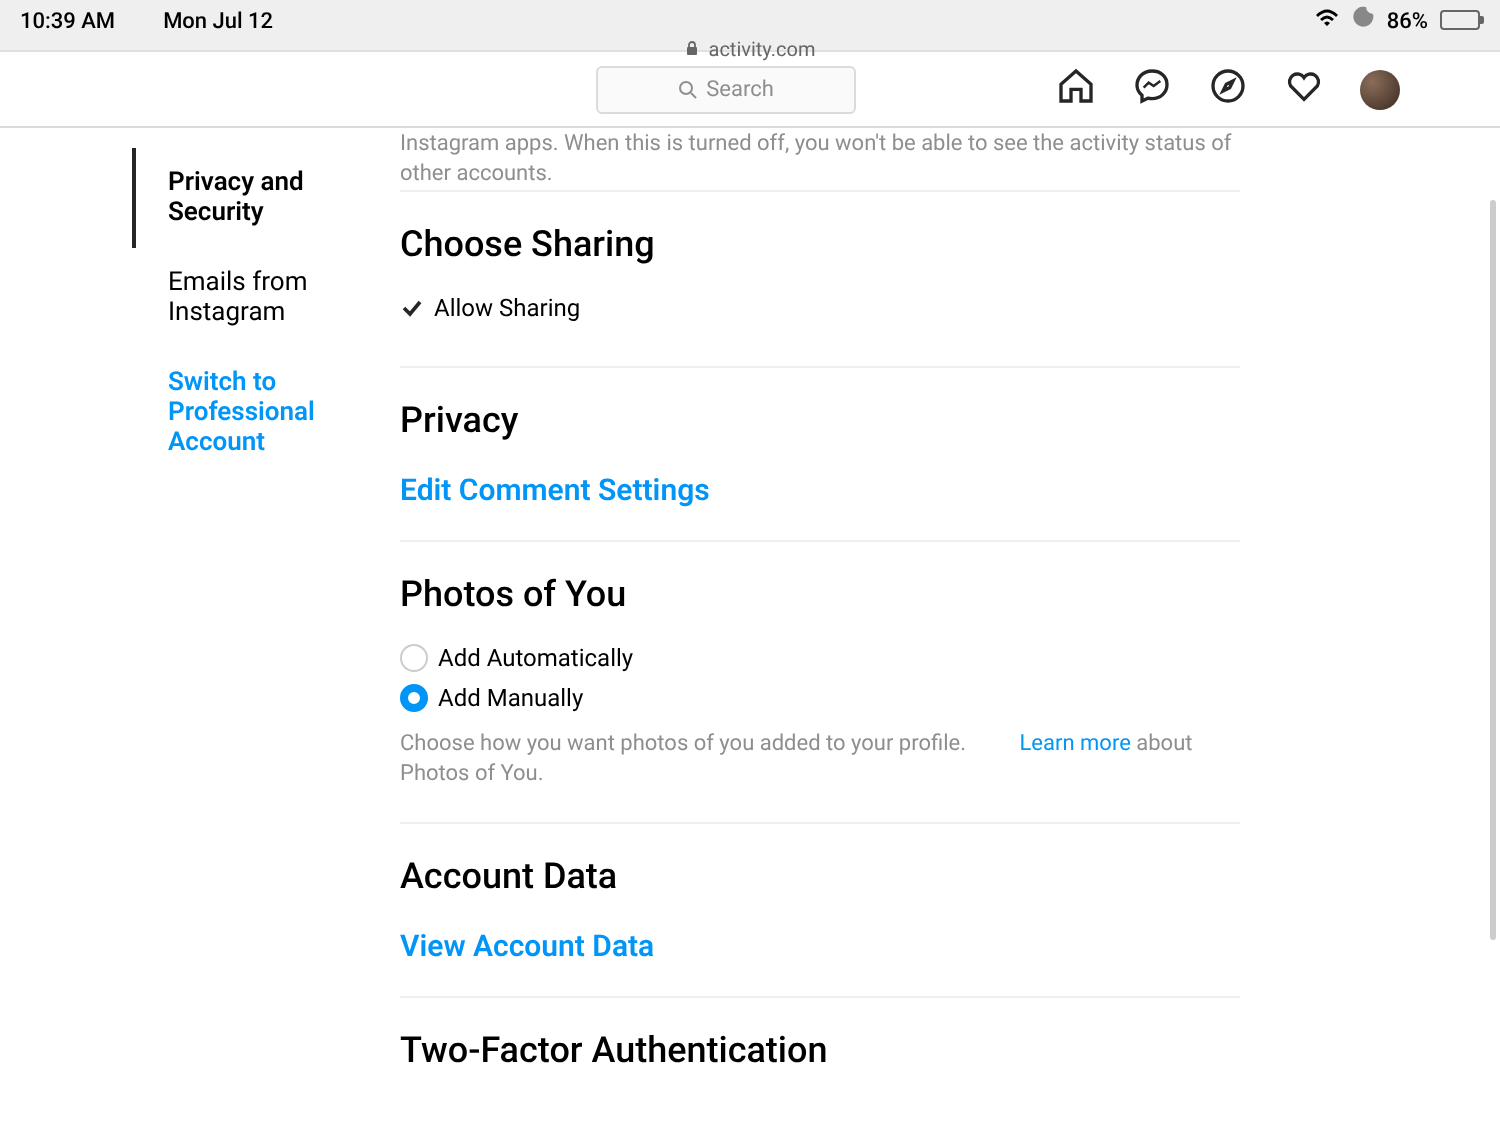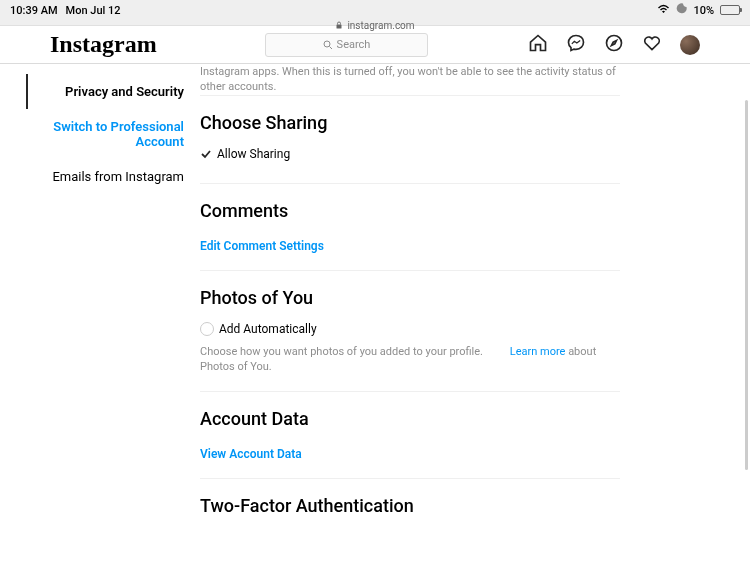--- a/index.html
+++ b/index.html
@@ -1,56 +1,56 @@
 <!DOCTYPE html>
 <html><head>
 <meta charset="utf-8">
 <style>
   * { margin: 0; padding: 0; box-sizing: border-box; font-family: -apple-system, BlinkMacSystemFont, "Segoe UI", Roboto, Helvetica, Arial, sans-serif; }
   body { width: 750px; height: 563px; background: #f0f0f0; overflow: hidden; }
 
   
   .status-bar { height: 20px; background: #efefef; display: flex; align-items: center; padding: 0 10px; font-size: 11px; font-weight: 500; justify-content: space-between; }
-  .status-left { display: flex; gap: 8px; }
+  .status-left { display: flex; gap: 24px; }
   .status-right { display: flex; align-items: center; gap: 6px; }
   .battery-box { display: inline-block; width: 20px; height: 10px; border: 1px solid #666; border-radius: 2px; position: relative; }
   .battery-box::after { content: ""; position: absolute; right: -3px; top: 2px; width: 2px; height: 4px; background: #666; border-radius: 0 1px 1px 0; }
   .battery-fill { background: #34c759; height: 100%; width: 40%; }
 
   
   .browser-chrome { height: 6px; background: #efefef; border-bottom: 1px solid #e0e0e0; display: flex; justify-content: center; align-items: flex-start; font-size: 10px; color: #666; }
   .url { display: flex; align-items: center; gap: 4px; }
 
   
   .topnav { height: 38px; background: #fff; border-bottom: 1px solid #dbdbdb; display: flex; align-items: center; padding: 0 50px; }
   .logo { font-family: "Brush Script MT", cursive; font-size: 24px; font-weight: 600; }
   .spacer { flex: 1; }
-  .search { width: 163px; height: 24px; background: #fafafa; border: 1px solid #dbdbdb; border-radius: 3px; display: flex; align-items: center; justify-content: center; font-size: 11px; color: #8e8e8e; gap: 4px; margin-right: 100px; }
+  .search { width: 130px; height: 24px; background: #fafafa; border: 1px solid #dbdbdb; border-radius: 3px; display: flex; align-items: center; justify-content: center; font-size: 11px; color: #8e8e8e; gap: 4px; margin-right: 100px; }
   .nav-icons { display: flex; gap: 18px; align-items: center; }
   .nav-icons svg { width: 20px; height: 20px; }
   .avatar { width: 20px; height: 20px; border-radius: 50%; background: radial-gradient(circle at 30% 30%, #8a6d5a, #3a2a20); }
 
   
   .page { display: flex; height: calc(563px - 20px - 6px - 38px); background: #fff; }
-  .sidebar { width: 200px; padding-top: 10px; padding-left: 24px; text-align: right; }
+  .sidebar { width: 200px; padding-top: 10px; padding-left: 64px; }
   .side-item { padding: 10px 16px; font-size: 13px; cursor: pointer; border-left: 2px solid transparent; margin-left: 2px;}
   .side-item.active { border-left: 2px solid #262626; font-weight: 600; }
   .side-item.link { color: #0095f6; font-weight: 600; }
 
   .content { flex: 1; padding: 0 40px 0 0; overflow-y: auto; max-width: 460px; margin-left: 0; }
   .section { border-bottom: 1px solid #efefef; padding: 16px 0; }
   .section:last-child { border-bottom: none; }
   .section h2 { font-size: 18px; font-weight: 500; margin-bottom: 14px; }
   .truncated-desc { font-size: 11px; color: #8e8e8e; line-height: 1.4; padding-bottom: 0; border-bottom: 1px solid #efefef;}
   .checkbox-row, .radio-row { display: flex; align-items: center; gap: 5px; font-size: 12px; margin-bottom: 6px; }
   .check { width: 12px; height: 12px; display: flex; align-items: center; justify-content: center; }
   .radio { width: 14px; height: 14px; border: 1px solid #ccc; border-radius: 50%; display: flex; align-items: center; justify-content: center; }
   .radio.selected { border: 4px solid #0095f6; }
   .desc { font-size: 11px; color: #8e8e8e; margin-top: 8px; line-height: 1.4; }
-  .link-text { color: #0095f6; font-size: 12px; font-weight: 600; cursor: pointer; }
+  .link-text { color: #0095f6; font-size: 15px; font-weight: 600; cursor: pointer; }
   .inline-link { color: #0095f6; cursor: pointer; margin-left: 24px; }
 
   .scroll-indicator { position: absolute; right: 2px; top: 100px; width: 3px; height: 370px; background: #ccc; border-radius: 2px; }
 </style>
 </head>
 <body>
 
 <div class="status-bar">
   <div class="status-left">
     <span>10:39 AM</span>
@@ -60,39 +60,38 @@
     <span>
       <svg width="13" height="10" viewBox="0 0 13 10">
           <path d="M6.5 9 L8 7.5 Q6.5 6 5 7.5 Z M3 5.5 Q6.5 2 10 5.5 L9 6.5 Q6.5 4 4 6.5 Z M1 3.5 Q6.5 -2 12 3.5 L11 4.5 Q6.5 0 2 4.5 Z" fill="#000"></path>
         </svg>
     </span>
     <span>
       <svg width="11" height="11" viewBox="0 0 11 11">
           <path d="M7 0.5 A5 5 0 1 0 10.5 4 A4 4 0 0 1 7 0.5 Z" fill="#888"></path>
         </svg>
     </span>
-    <span>10%</span>
+    <span>86%</span>
     <span class="battery-box"><span class="battery-fill"></span></span>
   </div>
 </div>
 
 <div class="browser-chrome">
   <span class="url">
     <span>
       <svg width="8" height="8" viewBox="0 0 8 8">
           <rect x="1.5" y="3.5" width="5" height="4" rx="0.5" fill="#666"></rect>
           <path d="M2.5 3.5 V2.5 a1.5 1.5 0 0 1 3 0 V3.5" stroke="#666" stroke-width="0.9" fill="none"></path>
         </svg>
     </span>
-    <span>instagram.com</span>
+    <span>activity.com</span>
   </span>
 </div>
 
 <div class="topnav">
-  <div class="logo">Instagram</div>
   <div class="spacer"></div>
   <div class="search">
     <svg width="10" height="10" viewBox="0 0 10 10">
         <circle cx="4" cy="4" r="3" stroke="#8e8e8e" stroke-width="1" fill="none"></circle>
         <line x1="6.5" y1="6.5" x2="9" y2="9" stroke="#8e8e8e" stroke-width="1"></line>
       </svg>
     <span>Search</span>
   </div>
   <div class="nav-icons">
     <span><svg viewBox="0 0 24 24" fill="none" stroke="#262626" stroke-width="2">
@@ -109,49 +108,53 @@
     <span><svg viewBox="0 0 24 24" fill="none" stroke="#262626" stroke-width="2">
           <path d="M12 20 L4 12 A4.5 4.5 0 0 1 12 7 A4.5 4.5 0 0 1 20 12 Z"></path>
         </svg></span>
     <span class="avatar"></span>
   </div>
 </div>
 
 <div class="page">
   <div class="sidebar">
     <div class="side-item active"><span>Privacy and Security</span></div>
+    <div class="side-item"><span>Emails from Instagram</span></div>
     <div class="side-item link"><span>Switch to Professional Account</span></div>
-    <div class="side-item"><span>Emails from Instagram</span></div>
   </div>
 
   <div class="content">
     <div class="truncated-desc">Instagram apps. When this is turned off, you won't be able to see the activity status of other accounts.</div>
 
     <div class="section">
       <h2>Choose Sharing</h2>
       <div class="checkbox-row">
         <span class="check">
             <svg width="12" height="12" viewBox="0 0 12 12">
               <path d="M2 6 L5 9 L10 3" stroke="#262626" stroke-width="1.8" fill="none"></path>
             </svg>
           </span>
         <span>Allow Sharing</span>
       </div>
     </div>
 
     <div class="section">
-      <h2>Comments</h2>
+      <h2>Privacy</h2>
       <span class="link-text">Edit Comment Settings</span>
     </div>
 
     <div class="section">
       <h2>Photos of You</h2>
       <div class="radio-row">
         <span class="radio"></span>
         <span>Add Automatically</span>
+      </div>
+      <div class="radio-row">
+        <span class="radio selected"></span>
+        <span>Add Manually</span>
       </div>
       <div class="desc">
         <span>Choose how you want photos of you added to your profile. </span><span class="inline-link">Learn more</span><span> about Photos of You.</span>
       </div>
     </div>
 
     <div class="section">
       <h2>Account Data</h2>
       <span class="link-text">View Account Data</span>
     </div>

